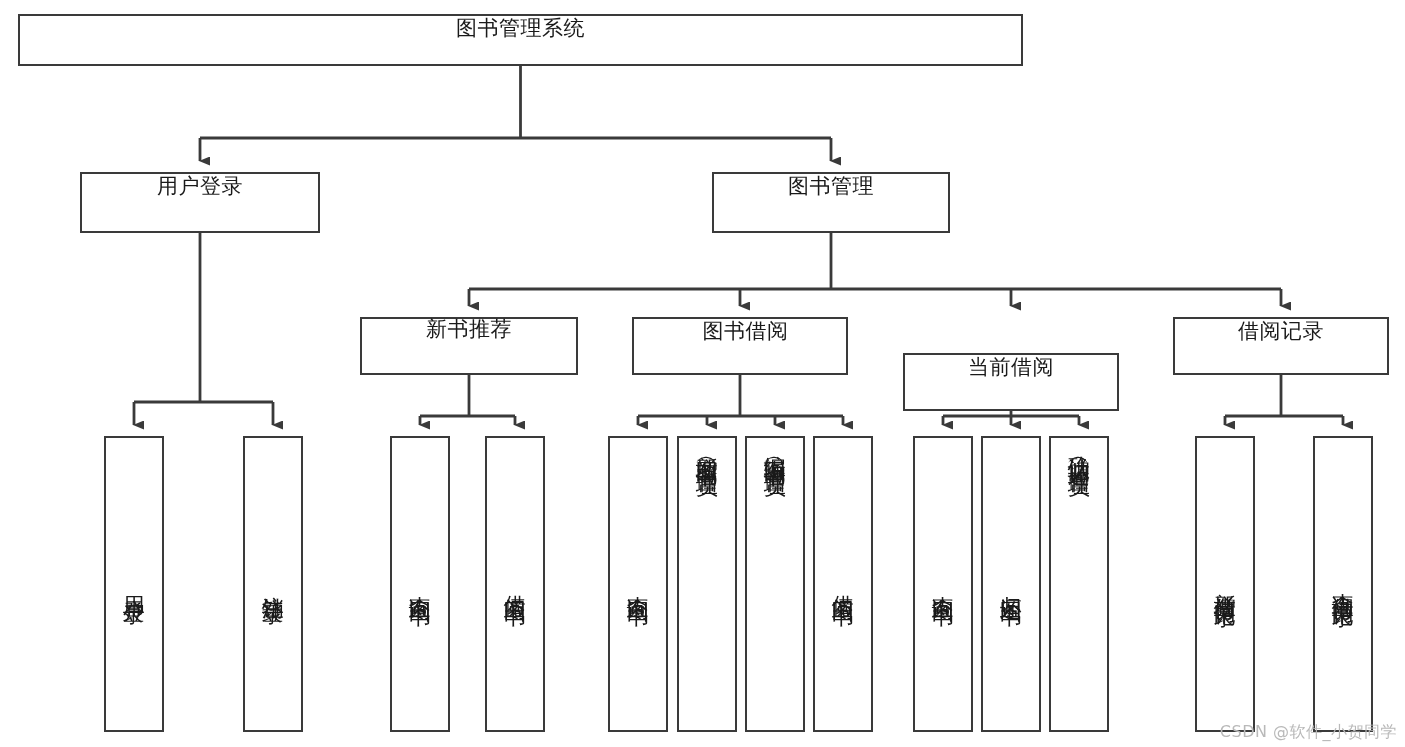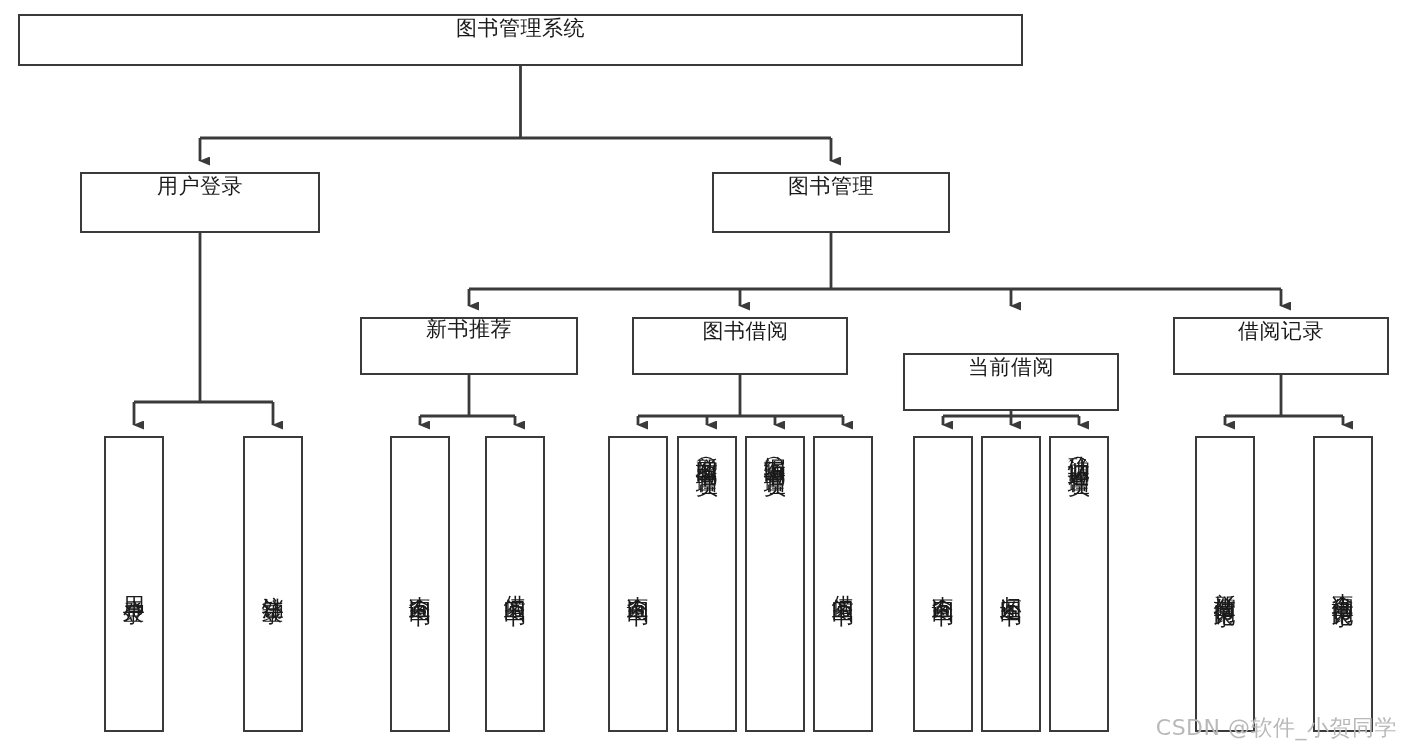--- a/index.html
+++ b/index.html
@@ -57,21 +57,21 @@
     white-space: nowrap;
     margin-top: 0;
   }
   .node.v-center {
     align-items: center;
   }
   #watermark {
     position: absolute;
     right: 8px;
     bottom: 4px;
-    font-size: 22px;
+    font-size: 16px;
     color: #b9b9b9;
     letter-spacing: 0.5px;
     white-space: nowrap;
     user-select: none;
   }
 </style>
 </head>
 <body>
 
 <div id="canvas">

